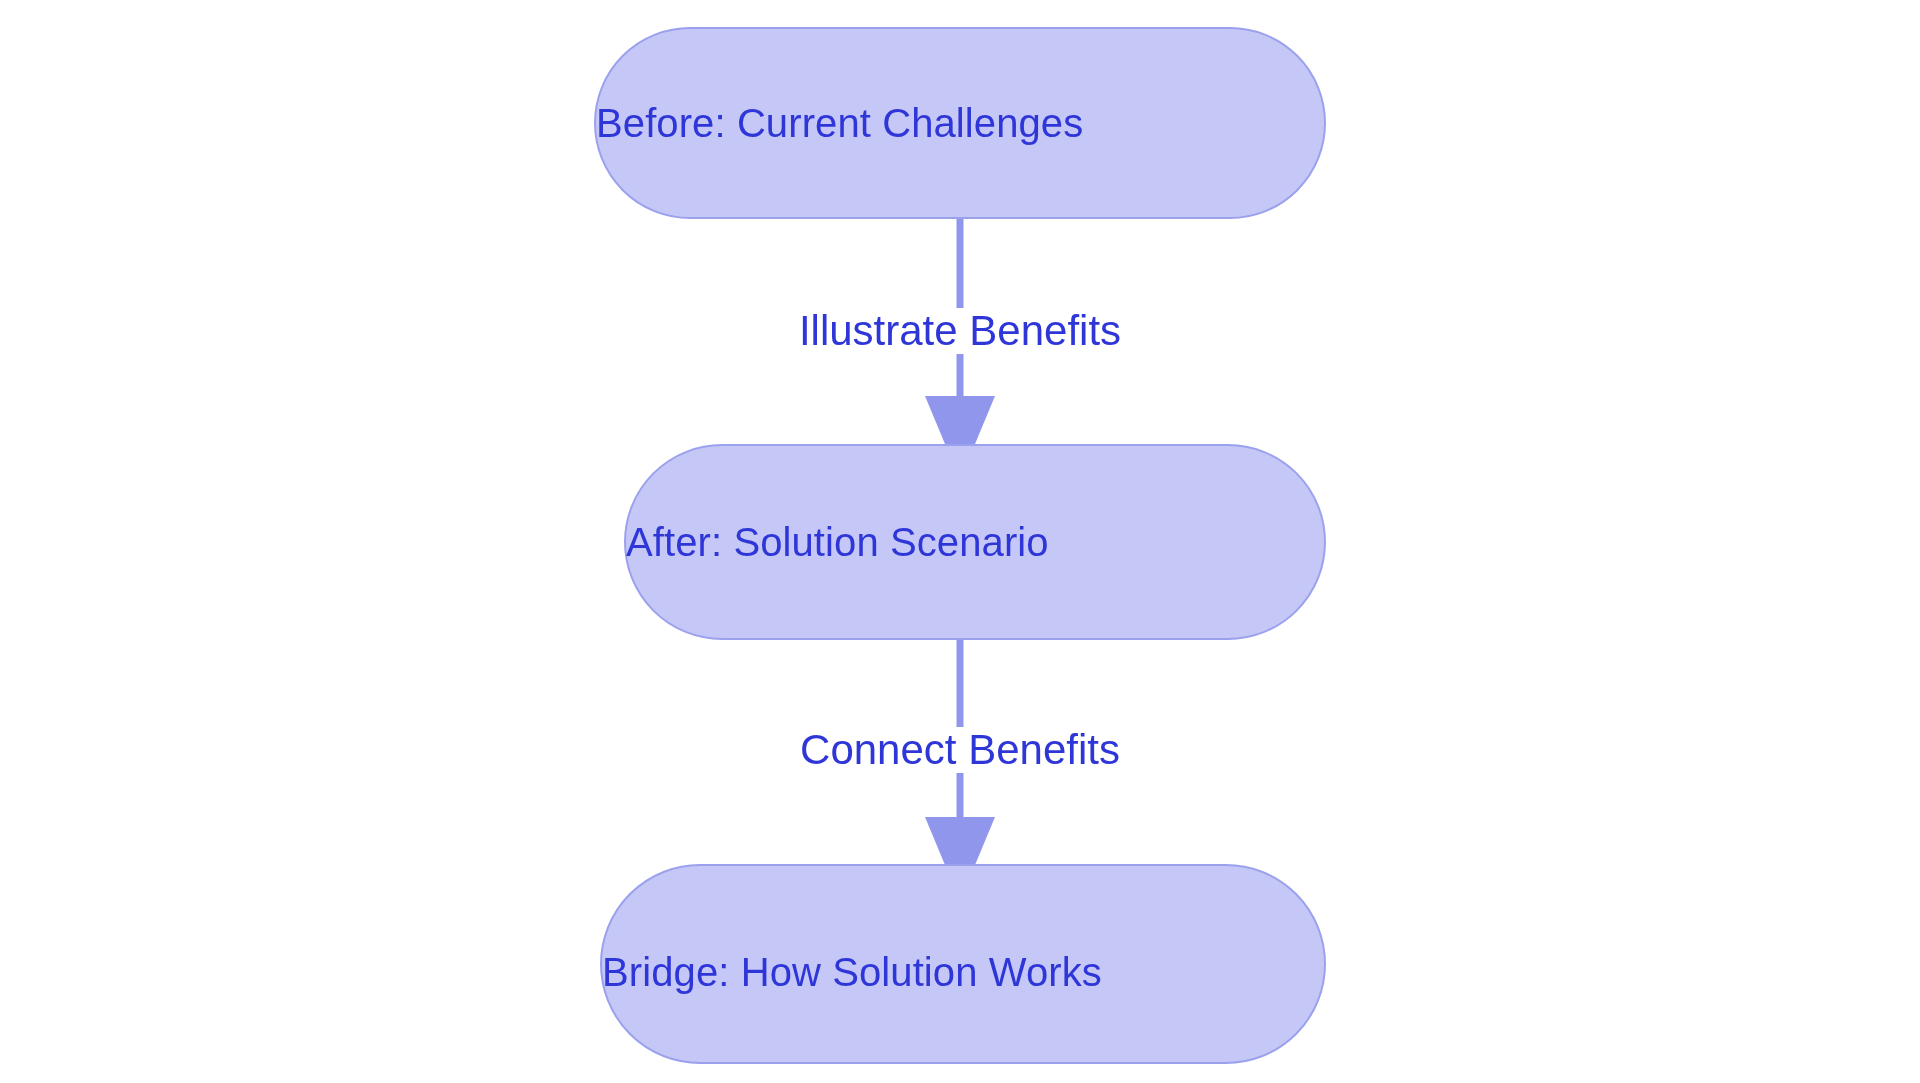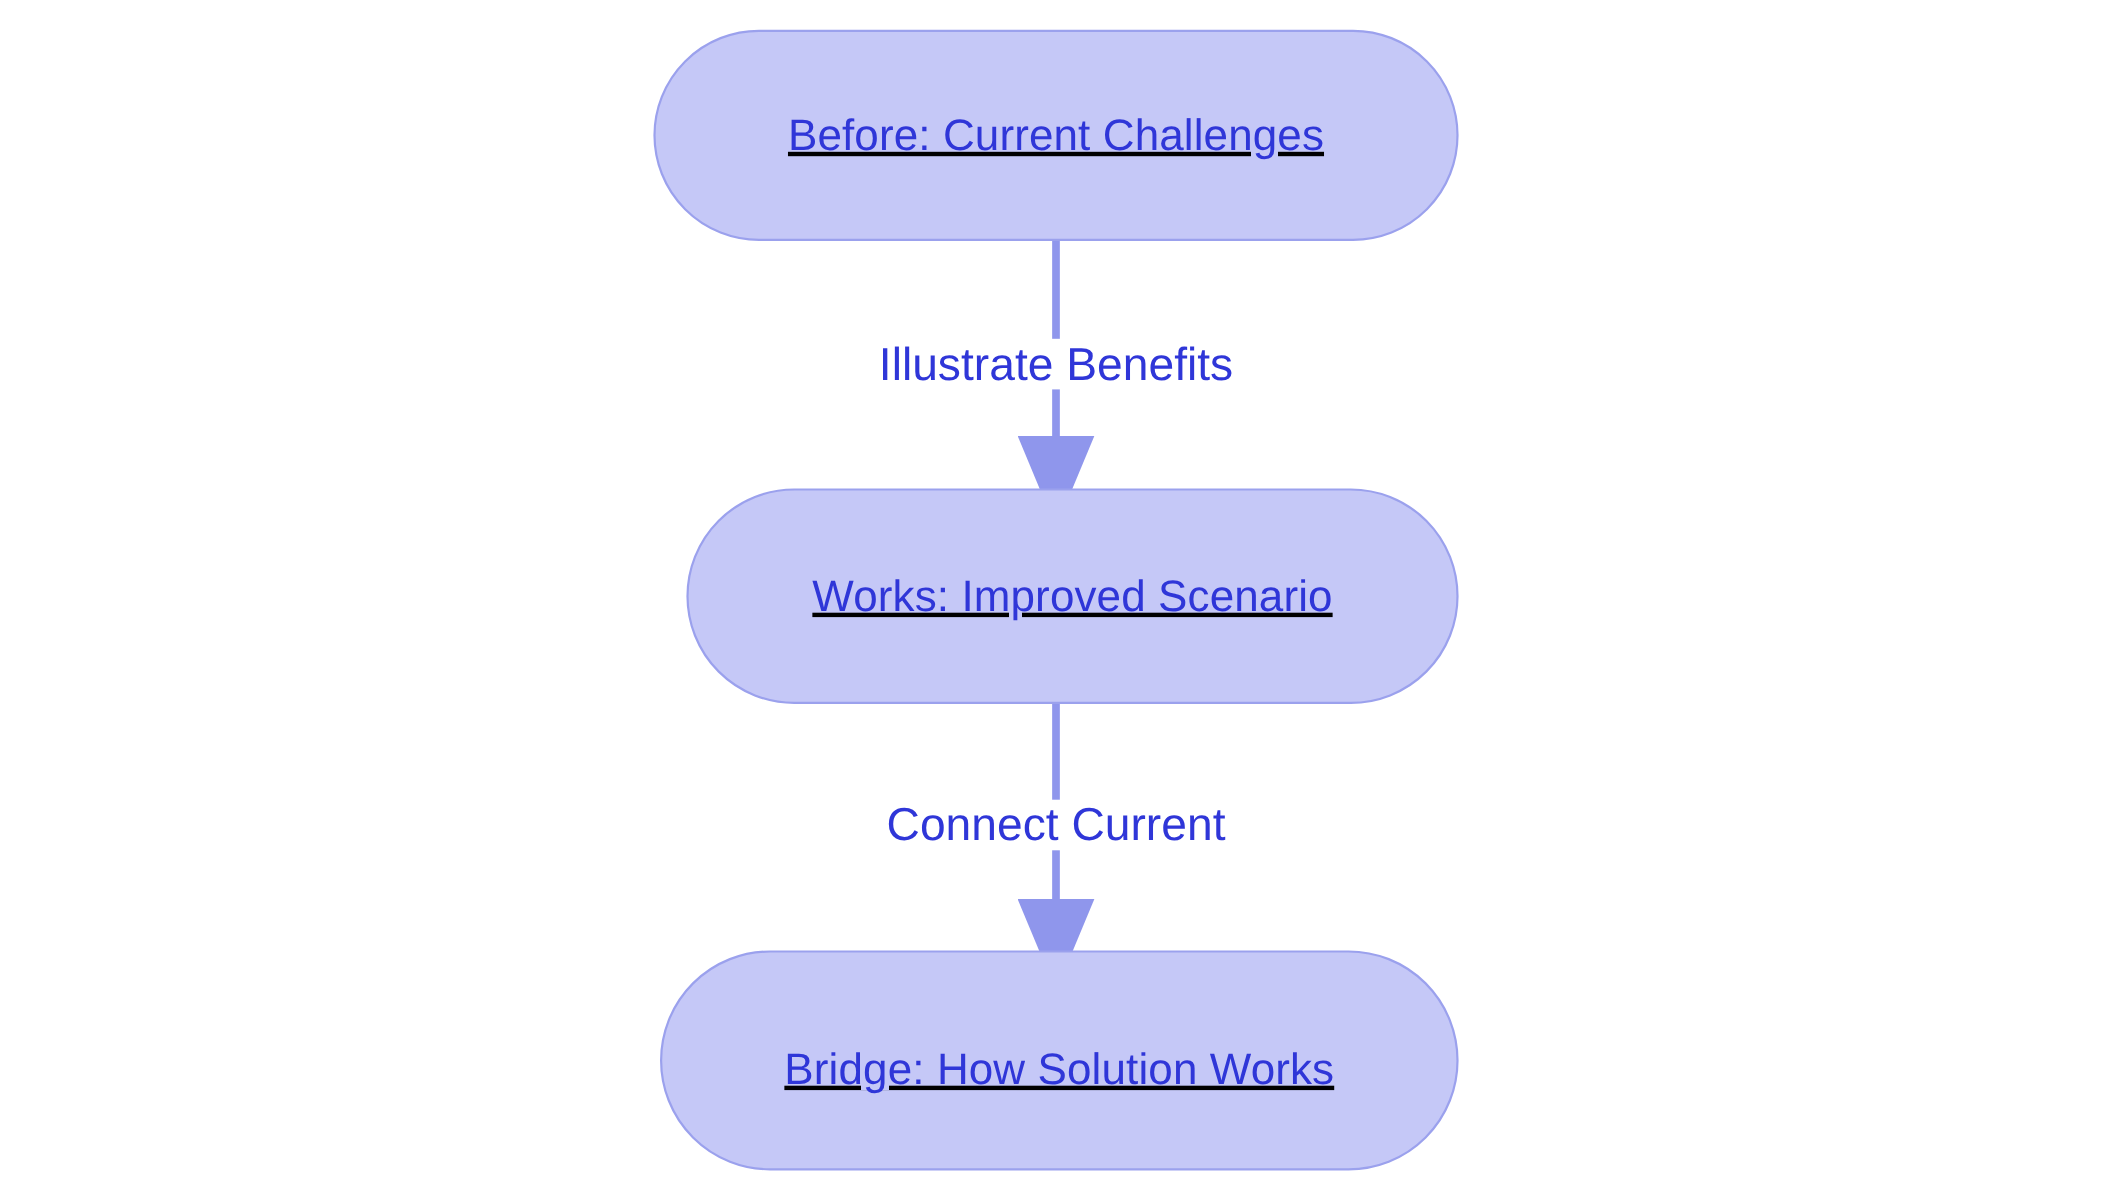--- a/index.html
+++ b/index.html
@@ -29,26 +29,25 @@
     width: 1920px;
     height: 1083px;
     pointer-events: none;
   }
 
   .node {
     position: absolute;
     box-sizing: border-box;
     display: flex;
     align-items: center;
-    justify-content: center;
+    justify-content: flex-start;
     background: #c5c8f7;
     border: 2px solid #0369a1;
     border-radius: 999px;
     z-index: 2;
-    text-decoration: underline;
   }
 
   .node-label {
     color: #2f36d8;
     font-size: 40px;
     font-weight: 400;
     letter-spacing: 0.1px;
     white-space: nowrap;
     line-height: 1;
   }
@@ -116,22 +115,22 @@
     </g>
   </svg>
 
   <div class="node" id="node-before" style="background: rgb(197, 200, 247); border-color: rgb(155, 161, 237);">
     <span class="node-label" style="color: rgb(47, 54, 216);">Before: Current Challenges</span>
   </div>
 
   <div class="edge-label" id="edge-label-illustrate" style="color: rgb(47, 54, 216);">Illustrate Benefits</div>
 
   <div class="node" id="node-after" style="background: rgb(197, 200, 247); border-color: rgb(155, 161, 237);">
-    <span class="node-label" style="color: rgb(47, 54, 216);">Works: Improved Scenario</span>
+    <span class="node-label" style="color: rgb(47, 54, 216);">After: Solution Scenario</span>
   </div>
 
-  <div class="edge-label" id="edge-label-connect" style="color: rgb(47, 54, 216);">Connect Current</div>
+  <div class="edge-label" id="edge-label-connect" style="color: rgb(47, 54, 216);">Connect Benefits</div>
 
   <div class="node" id="node-bridge" style="background: rgb(197, 200, 247); border-color: rgb(155, 161, 237);">
     <span class="node-label" style="color: rgb(47, 54, 216); margin-top: 15px;">Bridge: How Solution Works</span>
   </div>
 
 </div>
 
 </body></html>

